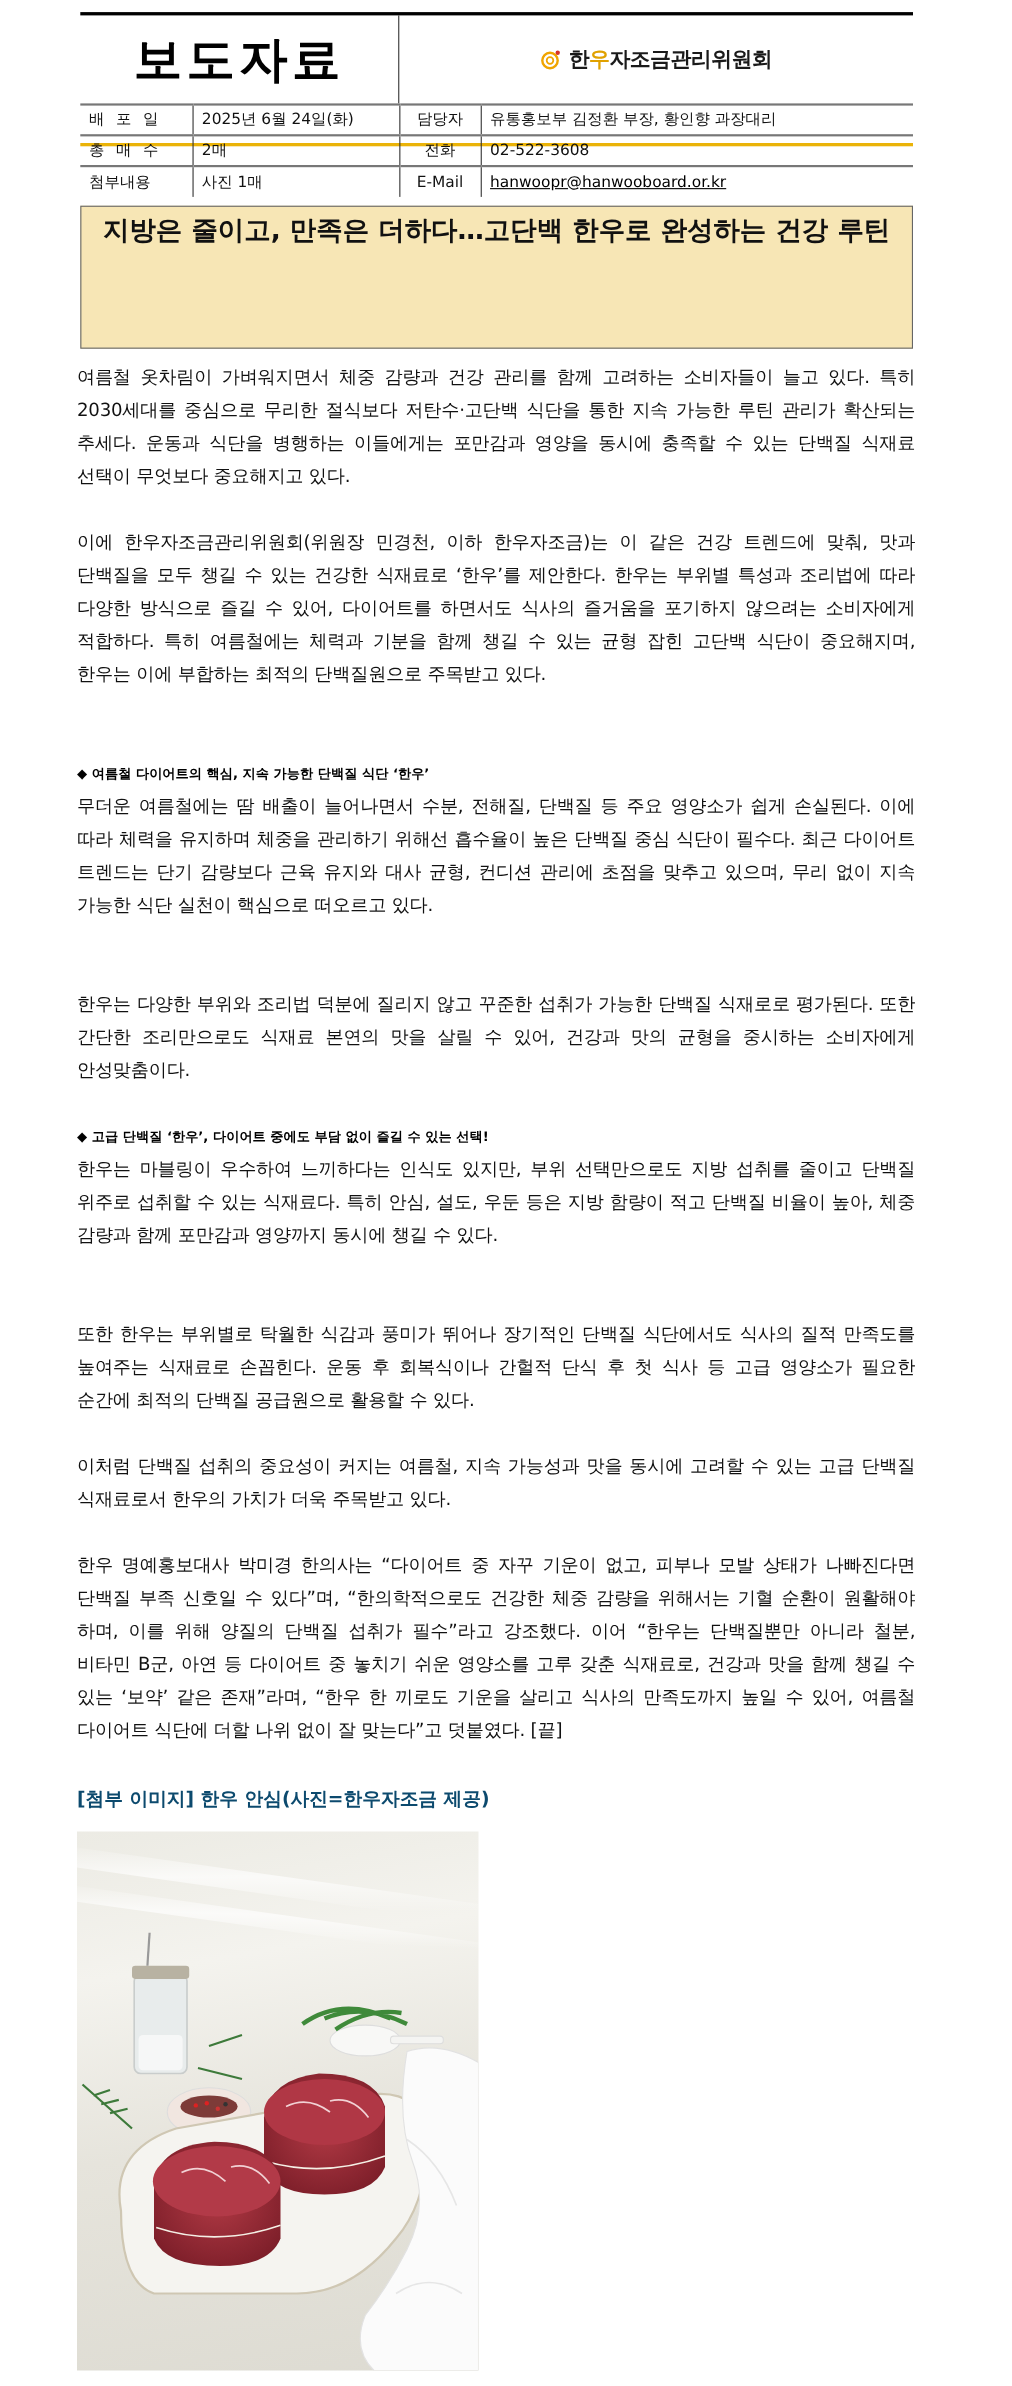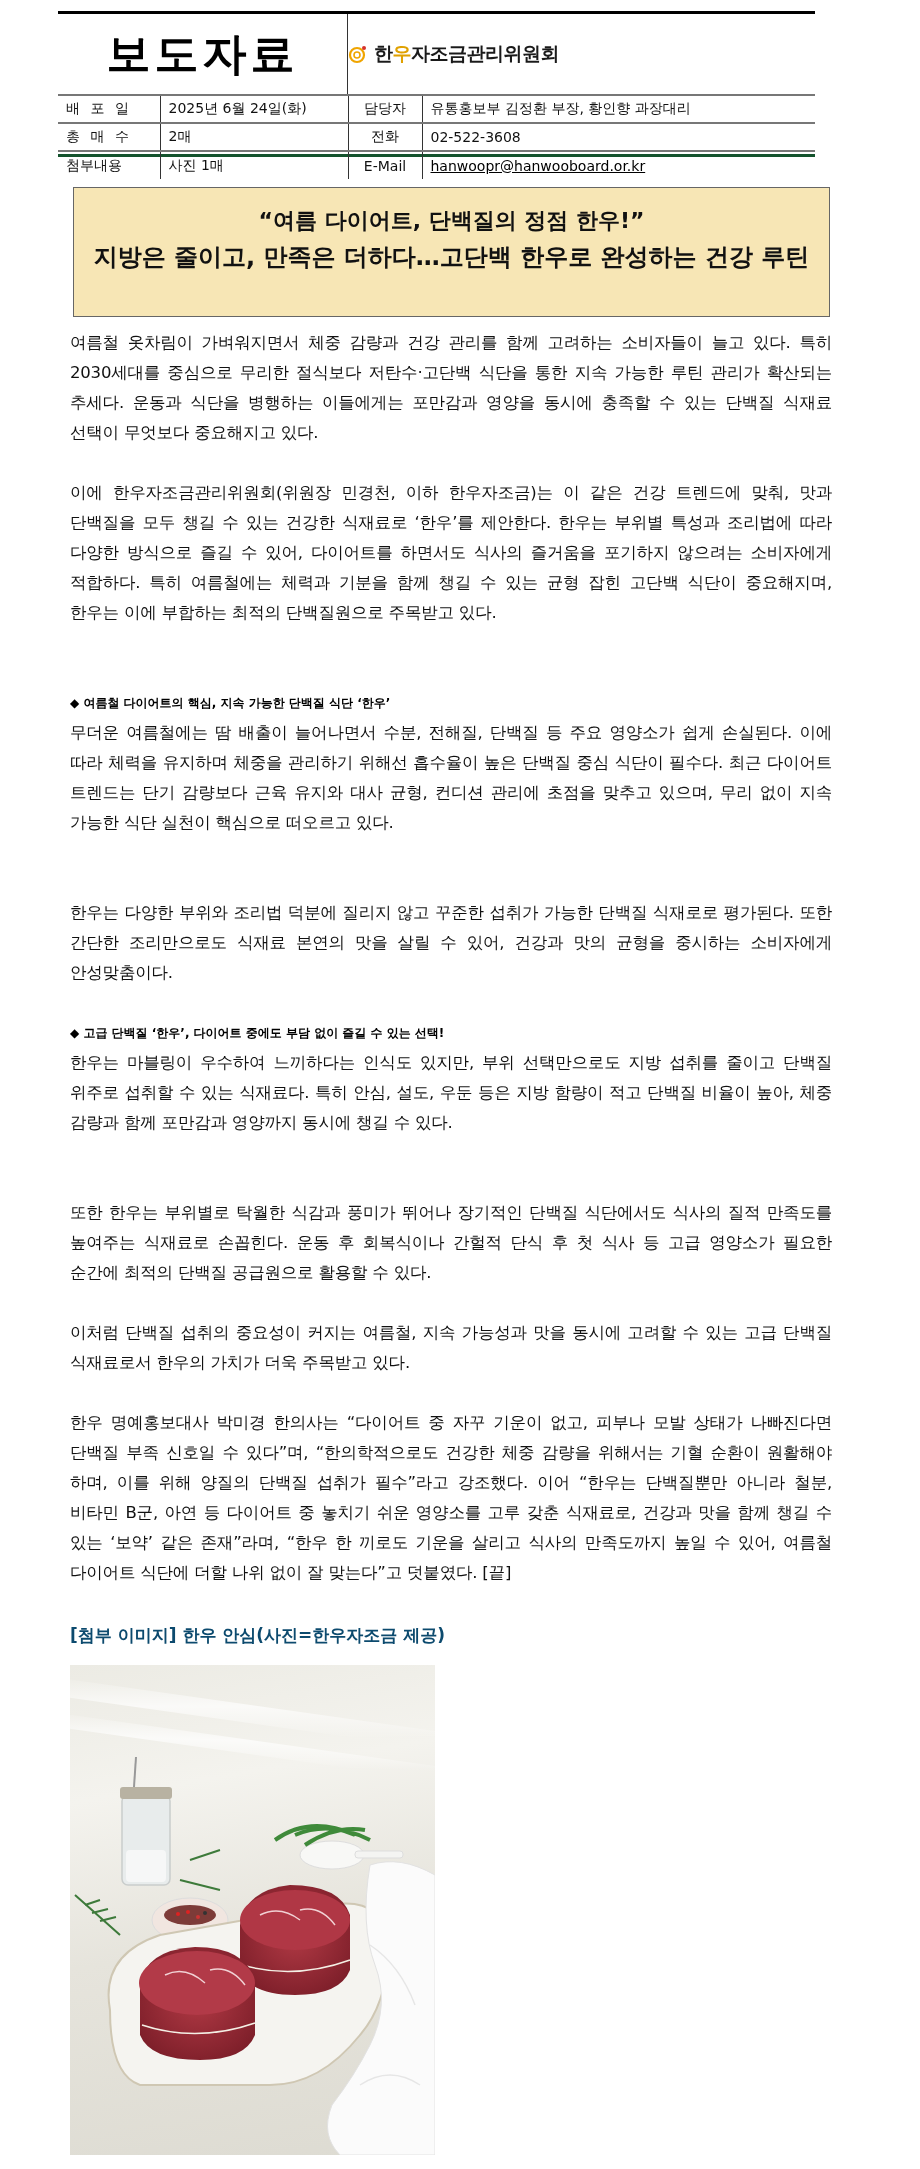--- a/index.html
+++ b/index.html
@@ -8,36 +8,36 @@
       font-family: "DejaVu Sans", "Liberation Sans", sans-serif;
       color: #111;
       position: relative;
       height: 2169px;
       overflow: hidden;
     }
     .page { position: absolute; left: 0; top: 0; width: 920px; }
 
     
     .header {
-      position: absolute; left: 58px; top: 11px; width: 757px; height: 146px;
+      position: absolute; left: 73px; top: 11px; width: 757px; height: 122px;
       border-top: 3px solid #000;
-      border-bottom: 3px solid #14532d;
+      border-bottom: 3px solid #eab308;
     }
     .title-cell {
       position: absolute; left: 0; top: 0; width: 290px; height: 80px;
       border-right: 1px solid #333;
       display: flex; align-items: center; justify-content: center;
     }
     .title-text {
       font-family: "DejaVu Sans", sans-serif;
       font-weight: bold; font-size: 44px; letter-spacing: 4px; color: #000;
     }
     .logo-cell {
       position: absolute; left: 290px; top: 0; width: 467px; height: 80px;
-      display: flex; align-items: center; gap: 6px;
+      display: flex; align-items: center; justify-content: center; gap: 6px;
     }
     .logo-mark {
       width: 20px; height: 20px; position: relative;
     }
     .logo-text {
       font-family: "DejaVu Sans", sans-serif; font-weight: bold;
       font-size: 19px; color: #1a1a1a; letter-spacing: -0.5px;
     }
     .logo-text .accent { color: #e0a100; }
 
@@ -145,21 +145,20 @@
         <td class="lbl vr" style="letter-spacing:0">첨부내용</td>
         <td class="vr">사진 1매</td>
         <td class="lbl2 vr">E-Mail</td>
         <td><a>hanwoopr@hanwooboard.or.kr</a></td>
       </tr>
     </tbody>
       </table>
   </div>
 
   <div class="headline-box">
-    <div class="headline-1">“여름 다이어트, 단백질의 정점 한우!”</div>
     <div class="headline-2">지방은 줄이고, 만족은 더하다…고단백 한우로 완성하는 건강 루틴</div>
   </div>
 
   <p class="body-text" style="top:328px">여름철 옷차림이 가벼워지면서 체중 감량과 건강 관리를 함께 고려하는 소비자들이 늘고 있다. 특히 2030세대를 중심으로 무리한 절식보다 저탄수·고단백 식단을 통한 지속 가능한 루틴 관리가 확산되는 추세다. 운동과 식단을 병행하는 이들에게는 포만감과 영양을 동시에 충족할 수 있는 단백질 식재료 선택이 무엇보다 중요해지고 있다.</p>
   <p class="body-text" style="top:478px">이에 한우자조금관리위원회(위원장 민경천, 이하 한우자조금)는 이 같은 건강 트렌드에 맞춰, 맛과 단백질을 모두 챙길 수 있는 건강한 식재료로 ‘한우’를 제안한다. 한우는 부위별 특성과 조리법에 따라 다양한 방식으로 즐길 수 있어, 다이어트를 하면서도 식사의 즐거움을 포기하지 않으려는 소비자에게 적합하다. 특히 여름철에는 체력과 기분을 함께 챙길 수 있는 균형 잡힌 고단백 식단이 중요해지며, 한우는 이에 부합하는 최적의 단백질원으로 주목받고 있다.</p>
 
   <div class="section-heading" style="top:688px">◆ 여름철 다이어트의 핵심, 지속 가능한 단백질 식단 ‘한우’</div>
   <p class="body-text" style="top:718px">무더운 여름철에는 땀 배출이 늘어나면서 수분, 전해질, 단백질 등 주요 영양소가 쉽게 손실된다. 이에 따라 체력을 유지하며 체중을 관리하기 위해선 흡수율이 높은 단백질 중심 식단이 필수다. 최근 다이어트 트렌드는 단기 감량보다 근육 유지와 대사 균형, 컨디션 관리에 초점을 맞추고 있으며, 무리 없이 지속 가능한 식단 실천이 핵심으로 떠오르고 있다.</p>
   <p class="body-text" style="top:898px">한우는 다양한 부위와 조리법 덕분에 질리지 않고 꾸준한 섭취가 가능한 단백질 식재로로 평가된다. 또한 간단한 조리만으로도 식재료 본연의 맛을 살릴 수 있어, 건강과 맛의 균형을 중시하는 소비자에게 안성맞춤이다.</p>
 

